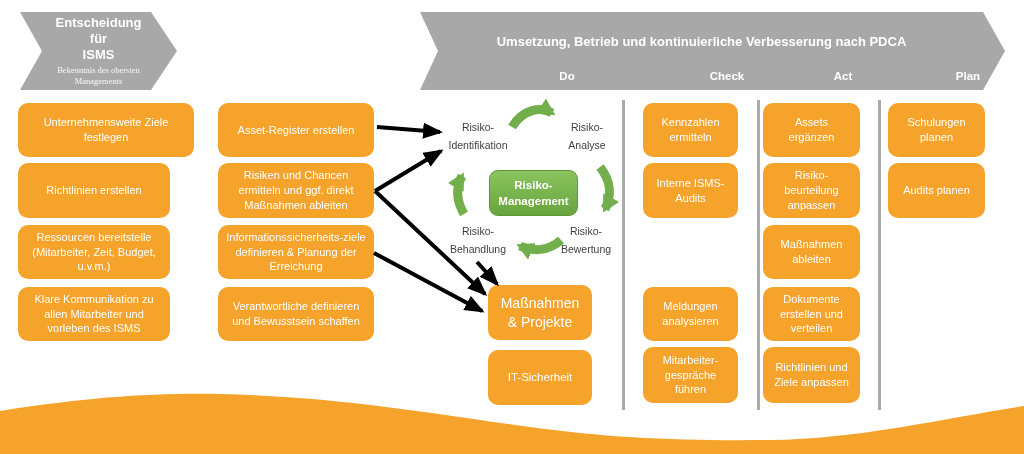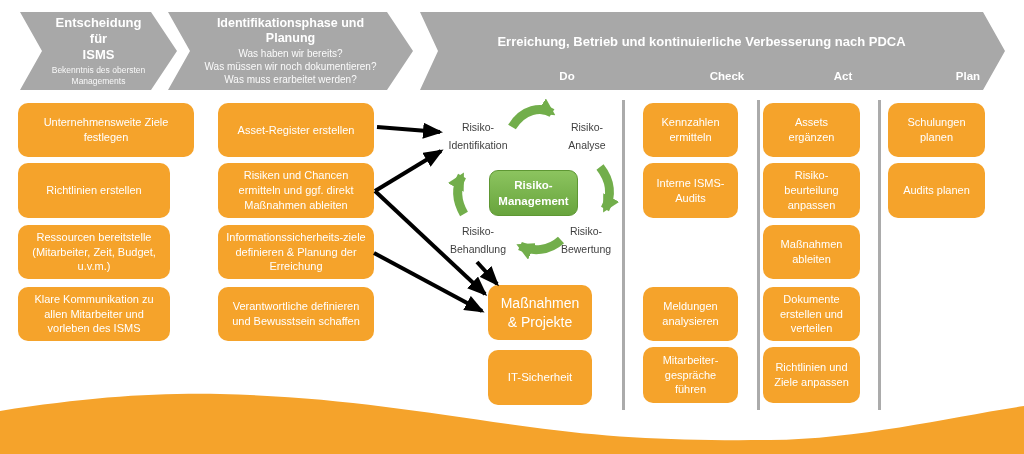--- a/index.html
+++ b/index.html
@@ -2,21 +2,21 @@
 <html><head>
 <meta charset="utf-8">
 <style>
   html,body{margin:0;padding:0;background:#fff;}
   #canvas{position:relative;width:1024px;height:454px;background:#ffffff;overflow:hidden;
           font-family:"Liberation Sans",sans-serif;}
   .chevron{position:absolute;top:12px;height:78px;background:#a8a8a8;color:#fff;
            display:flex;flex-direction:column;justify-content:center;align-items:center;
            text-align:center;box-sizing:border-box;}
   .chev-title{font-weight:bold;font-size:13px;line-height:1.25;white-space:pre-line;}
-  .chev-sub{font-size:8.5px;line-height:1.3;color:rgba(255,255,255,.92);white-space:pre-line;margin-top:2px;}
+  .chev-sub{font-size:8.5px;line-height:1.3;color:rgba(255,255,255,.92);white-space:pre-line;margin-top:2px;font-family:Liberation Serif, serif;}
   .chev-line{font-size:10px;line-height:1.32;color:rgba(255,255,255,.95);}
   .pdca-title{position:absolute;top:22px;left:0;right:22px;text-align:center;font-weight:bold;font-size:13px;}
   .pdca-step{position:absolute;top:58px;transform:translateX(-50%);font-weight:bold;font-size:11.5px;margin-left:37px;}
   .obox{position:absolute;background:#f5a32b;border-radius:10px;color:#fff;
         display:flex;align-items:center;justify-content:center;text-align:center;
         font-size:11px;line-height:1.35;padding:4px 8px;box-sizing:border-box;white-space:pre-line;}
   .cyclelabel{position:absolute;transform:translateX(-50%);text-align:center;color:#3f3f3f;
               font-size:10.5px;line-height:1.75;white-space:pre-line;}
   .greenbox{position:absolute;left:489px;top:170px;width:89px;height:46px;border-radius:9px;
             background:linear-gradient(#8cc45f,#68a43d);border:1.5px solid #5e9733;color:#fff;
@@ -35,29 +35,23 @@
     <path d="M0,411 C90,397 150,393 220,394 C340,397 420,412 530,427 C610,438 680,441 770,440 C860,439 950,417 1024,406 L1024,454 L0,454 Z" fill="#f5a32b"></path>
   </svg>
 
   <div class="chevron" style="left:20px;width:157px;clip-path:polygon(0 0,calc(100% - 26px) 0,100% 50%,calc(100% - 26px) 100%,0 100%,22px 50%);padding:8px 30px;">
     <div class="chev-title">Entscheidung für
 ISMS</div>
     <div class="chev-sub">Bekenntnis des obersten
 Managements</div>
   </div>
 
-  <div class="chevron" style="left:168px;width:245px;clip-path:polygon(0 0,calc(100% - 26px) 0,100% 50%,calc(100% - 26px) 100%,0 100%,22px 50%);padding:0 30px;">
-    <div class="chev-title" style="font-size:12.5px">Identifikationsphase und Planung</div>
-    <div class="chev-line">Was haben wir bereits?</div>
-    <div class="chev-line">Was müssen wir noch dokumentieren?</div>
-    <div class="chev-line">Was muss erarbeitet werden?</div>
-  </div>
 
   <div class="chevron" style="left:420px;width:585px;clip-path:polygon(0 0,calc(100% - 22px) 0,100% 50%,calc(100% - 22px) 100%,0 100%,18px 50%);">
-    <div class="pdca-title">Erreichung, Betrieb und kontinuierliche Verbesserung nach PDCA</div>
+    <div class="pdca-title">Umsetzung, Betrieb und kontinuierliche Verbesserung nach PDCA</div>
     <div class="pdca-step" style="left:110px">Do</div>
     <div class="pdca-step" style="left:270px">Check</div>
     <div class="pdca-step" style="left:386px">Act</div>
     <div class="pdca-step" style="left:511px">Plan</div>
   </div>
 
   <div class="obox" style="left:18px;top:103px;width:176px;height:54px">Unternehmensweite Ziele festlegen</div>
   <div class="obox" style="left:18px;top:163px;width:152px;height:55px">Richtlinien erstellen</div>
   <div class="obox" style="left:18px;top:225px;width:152px;height:54px">Ressourcen bereitstelle (Mitarbeiter, Zeit, Budget, u.v.m.)</div>
   <div class="obox" style="left:18px;top:287px;width:152px;height:54px">Klare Kommunikation zu allen Mitarbeiter und vorleben des ISMS</div>

